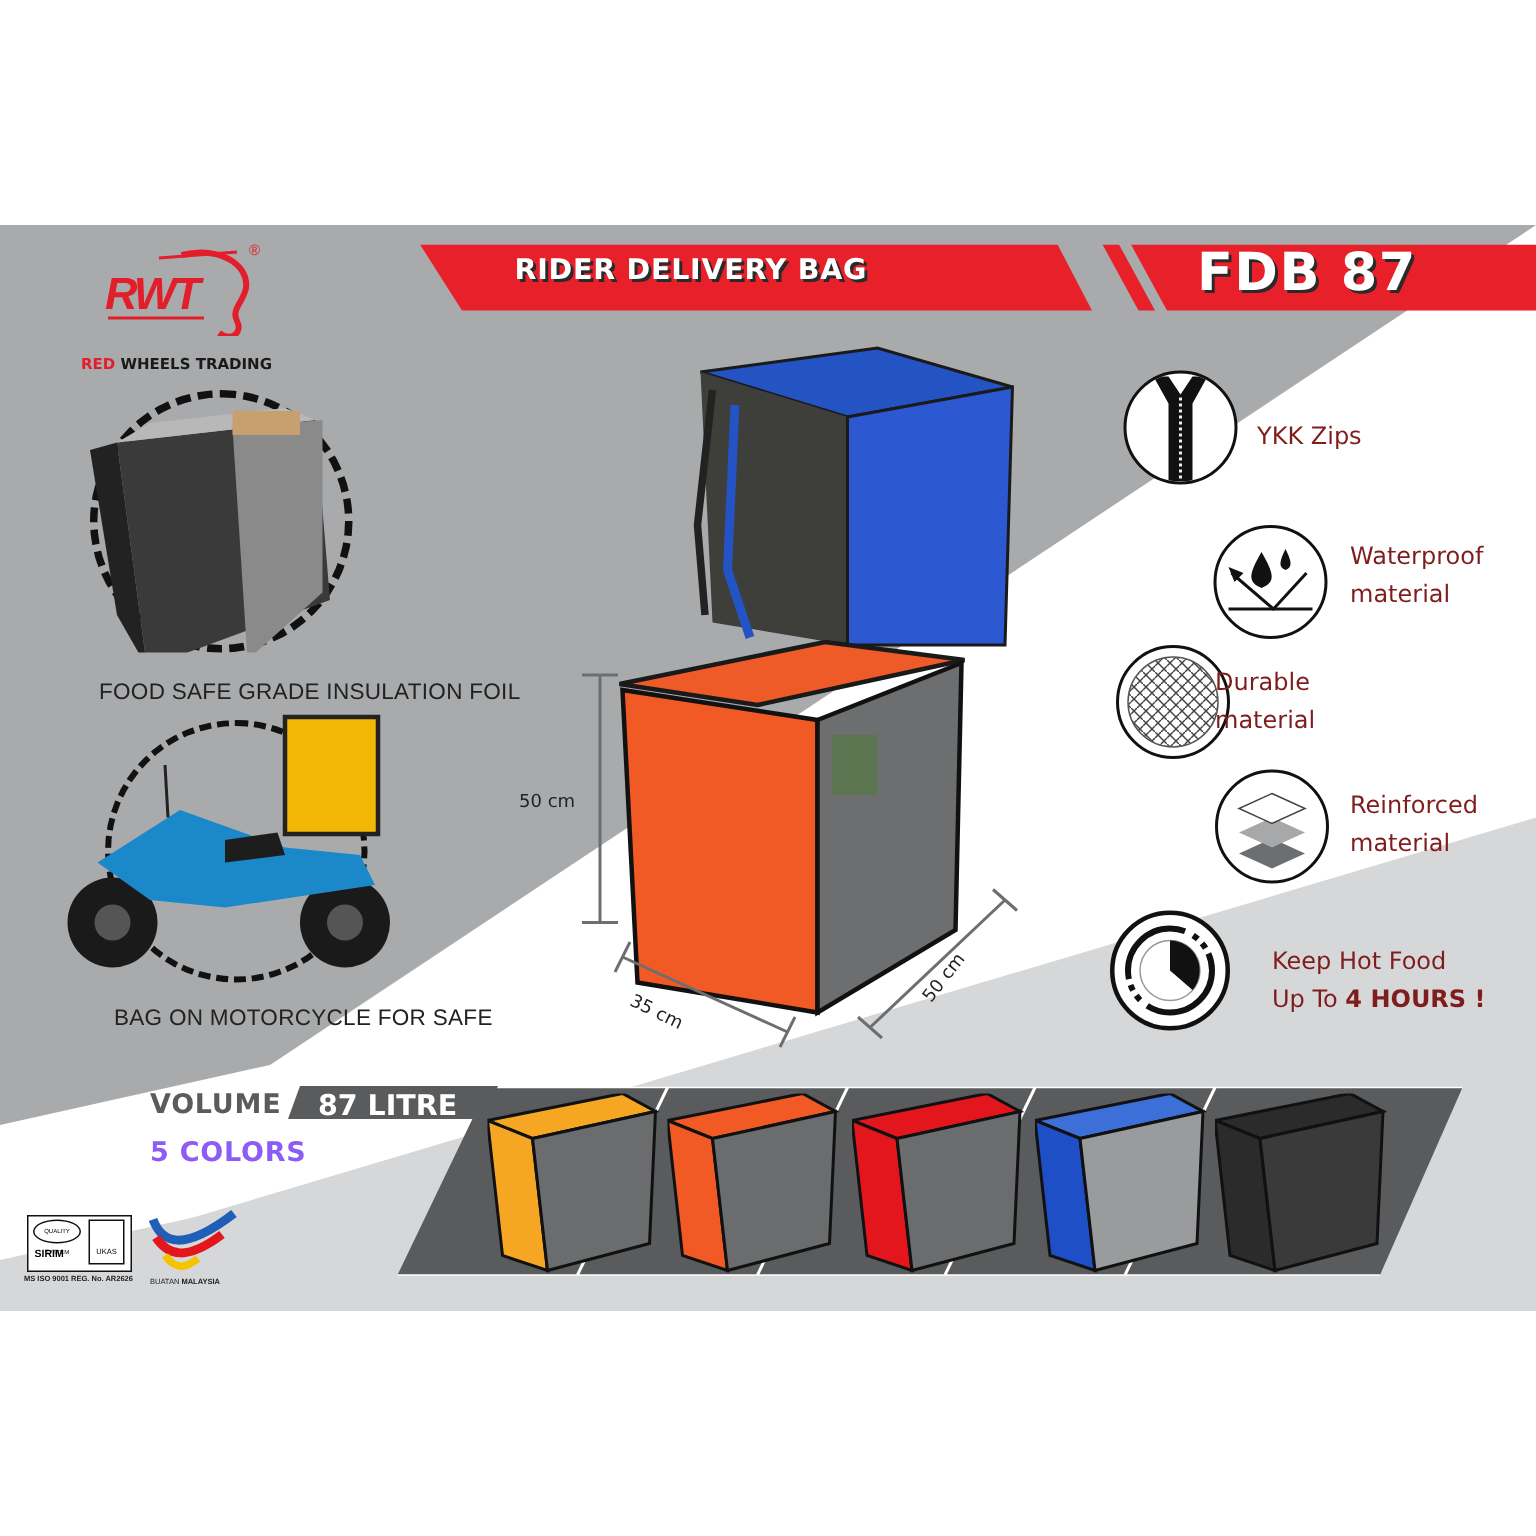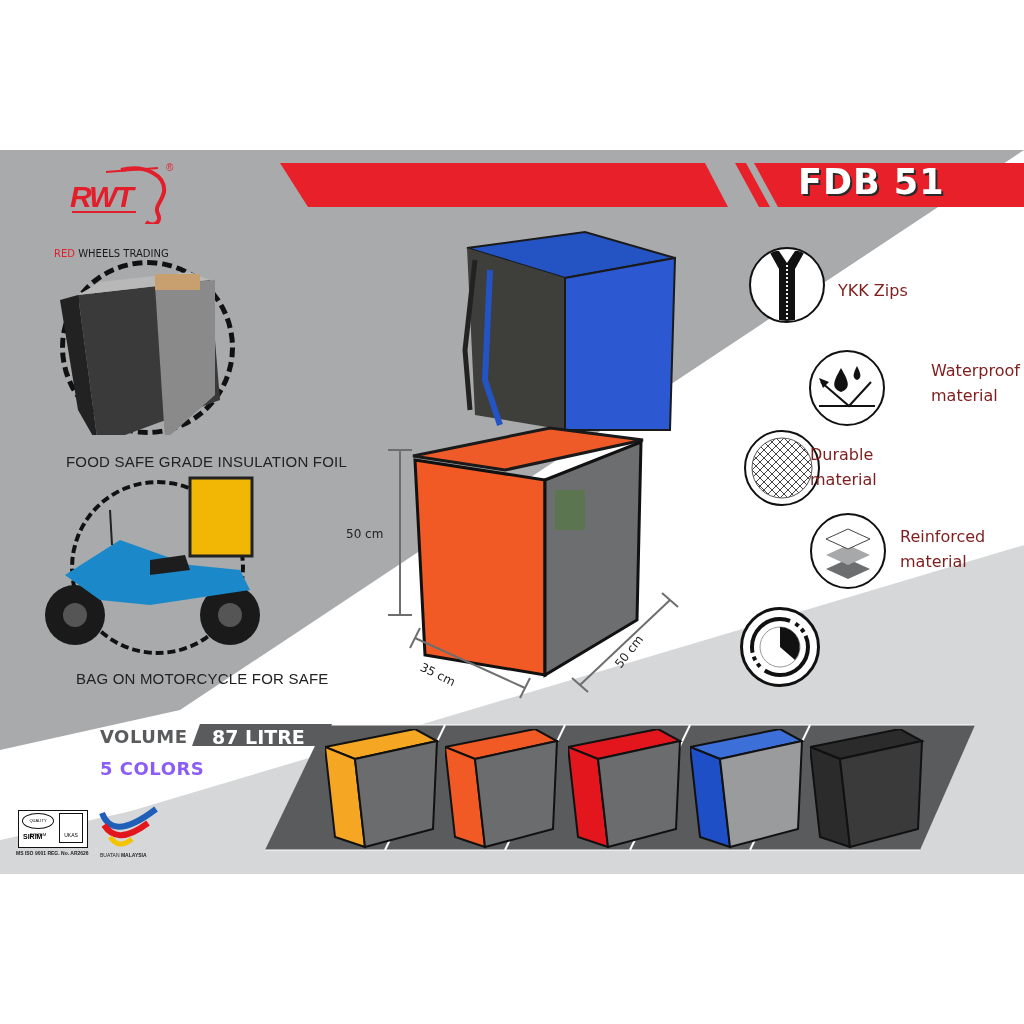--- a/index.html
+++ b/index.html
@@ -40,32 +40,33 @@
   </svg>
 
   <div class="abs" style="left:66px;top:12px;width:120px;height:80px;">
     <svg width="110" height="62" style="position:absolute;left:0;top:0">
       <path d="M55,8 C80,2 100,14 98,30 C96,40 88,44 92,52 C96,60 88,66 80,60" fill="none" stroke="#e31e2b" stroke-width="4"></path>
       <path d="M40,10 L92,6" stroke="#e31e2b" stroke-width="2"></path>
       <line x1="6" y1="50" x2="70" y2="50" stroke="#e31e2b" stroke-width="2"></line>
     </svg>
     <span class="abs" style="left:4px;top:18px;font-size:30px;font-weight:900;color:#e31e2b;letter-spacing:-2px;font-style:italic;">RWT</span>
     <span class="abs" style="left:100px;top:0px;font-size:10px;color:#e31e2b;">®</span>
-    <div class="abs" style="left:-12px;top:76px;white-space:nowrap;font-size:10px;font-weight:normal;font-family:'DejaVu Sans',sans-serif;margin-top:10px;">
+    <div class="abs" style="left:-12px;top:76px;white-space:nowrap;font-size:10px;font-weight:bold;font-family:'DejaVu Sans',sans-serif;">
       <span style="color:#e31e2b">RED</span>
       <span style="color:#1a1a1a">WHEELS TRADING</span>
     </div>
   </div>
 
   <svg class="abs" style="left:280px;top:13px" width="744" height="46">
     <polygon points="0,0 425,0 448,44 28,44" fill="#e8202a"></polygon>
     <polygon points="455,0 466,0 490,44 479,44" fill="#e8202a"></polygon>
     <polygon points="474,0 744,0 744,44 498,44" fill="#e8202a"></polygon>
   </svg>
-  <div class="abs title-text" style="left:798px;top:12px;font-size:35px;letter-spacing:1px;">FDB 51</div>
+  <div class="abs title-text" style="left:343px;top:19px;font-size:19px;">RIDER DELIVERY BAG</div>
+  <div class="abs title-text" style="left:798px;top:12px;font-size:35px;letter-spacing:1px;">FDB 87</div>
 
   <div class="abs" style="left:60px;top:110px;width:175px;height:175px;">
     <div class="abs" style="left:0;top:0;width:175px;height:175px;border:5px dashed #111;border-radius:50%;box-sizing:border-box;background:transparent;"></div>
     <svg class="abs" style="left:0;top:0" width="175" height="175">
       <polygon points="18,35 150,20 160,140 38,185" fill="#3a3a3a"></polygon>
       <polygon points="18,35 150,20 130,12 40,22" fill="#b8b8b8"></polygon>
       <polygon points="95,25 155,20 155,135 105,180" fill="#8a8a8a"></polygon>
       <rect x="95" y="14" width="45" height="16" fill="#c8a070"></rect>
       <polygon points="0,40 18,35 38,185 18,150" fill="#222"></polygon>
     </svg>
@@ -127,21 +128,21 @@
 
   <div class="circle" style="left:809px;top:200px;width:76px;height:76px;">
     <svg width="72" height="72">
         <path d="M30,16 C22,30 20,36 30,40 C40,36 38,30 30,16Z" fill="#111"></path>
         <path d="M46,14 C42,22 41,26 46,28 C51,26 50,22 46,14Z" fill="#111"></path>
         <line x1="8" y1="54" x2="64" y2="54" stroke="#111" stroke-width="2"></line>
         <polyline points="10,30 38,54 60,30" fill="none" stroke="#111" stroke-width="2"></polyline>
         <polygon points="8,26 18,30 12,36" fill="#111"></polygon>
       </svg>
   </div>
-  <div class="abs feat-text" style="left:900px;top:208px;margin-left:31px;">
+  <div class="abs feat-text" style="left:900px;top:208px;">
     <div>Waterproof</div>
     <div>material</div>
   </div>
 
   <div class="circle" style="left:744px;top:280px;width:76px;height:76px;">
     <svg width="72" height="72">
       <defs>
           <pattern id="weave" width="8" height="8" patternUnits="userSpaceOnUse">
             <path d="M0,4 L4,0 M4,8 L8,4 M0,0 L8,8" stroke="#444" stroke-width="1"></path>
           </pattern>
@@ -166,20 +167,24 @@
     <div>material</div>
   </div>
 
   <div class="circle" style="left:740px;top:457px;width:80px;height:80px;border-width:3px;">
     <svg width="74" height="74">
       <circle cx="37" cy="37" r="28" fill="#fff" stroke="#111" stroke-width="4" stroke-dasharray="60,6,4,4,4,4"></circle>
       <circle cx="37" cy="37" r="20" fill="#fff" stroke="#999"></circle>
       <path d="M37,37 L37,17 A20,20 0 0 1 52,50 Z" fill="#111"></path>
     </svg>
   </div>
+  <div class="abs feat-text" style="left:848px;top:478px;">
+    <div>Keep Hot Food</div>
+    <div><span>Up To </span><b>4 HOURS !</b></div>
+  </div>
 
   <div class="abs" style="left:100px;top:576px;font-size:18px;font-weight:700;color:#5a5b5d;font-family:'DejaVu Sans',sans-serif;letter-spacing:0.5px;">VOLUME</div>
   <svg class="abs" style="left:192px;top:574px" width="140" height="22">
       <polygon points="8,0 140,0 132,22 0,22" fill="#5a5b5d"></polygon>
     </svg>
   <div class="abs" style="left:212px;top:576px;font-size:19px;font-weight:900;color:#fff;font-family:'DejaVu Sans',sans-serif;">87 LITRE</div>
   <div class="abs" style="left:100px;top:608px;font-size:18px;font-weight:900;color:#8b5cf6;font-family:'DejaVu Sans',sans-serif;letter-spacing:0.5px;">5 COLORS</div>
 
   <div class="abs" style="left:320px;top:575px;width:620px;height:125px;">
     <div class="abs" style="left:5px;top:4px;">

